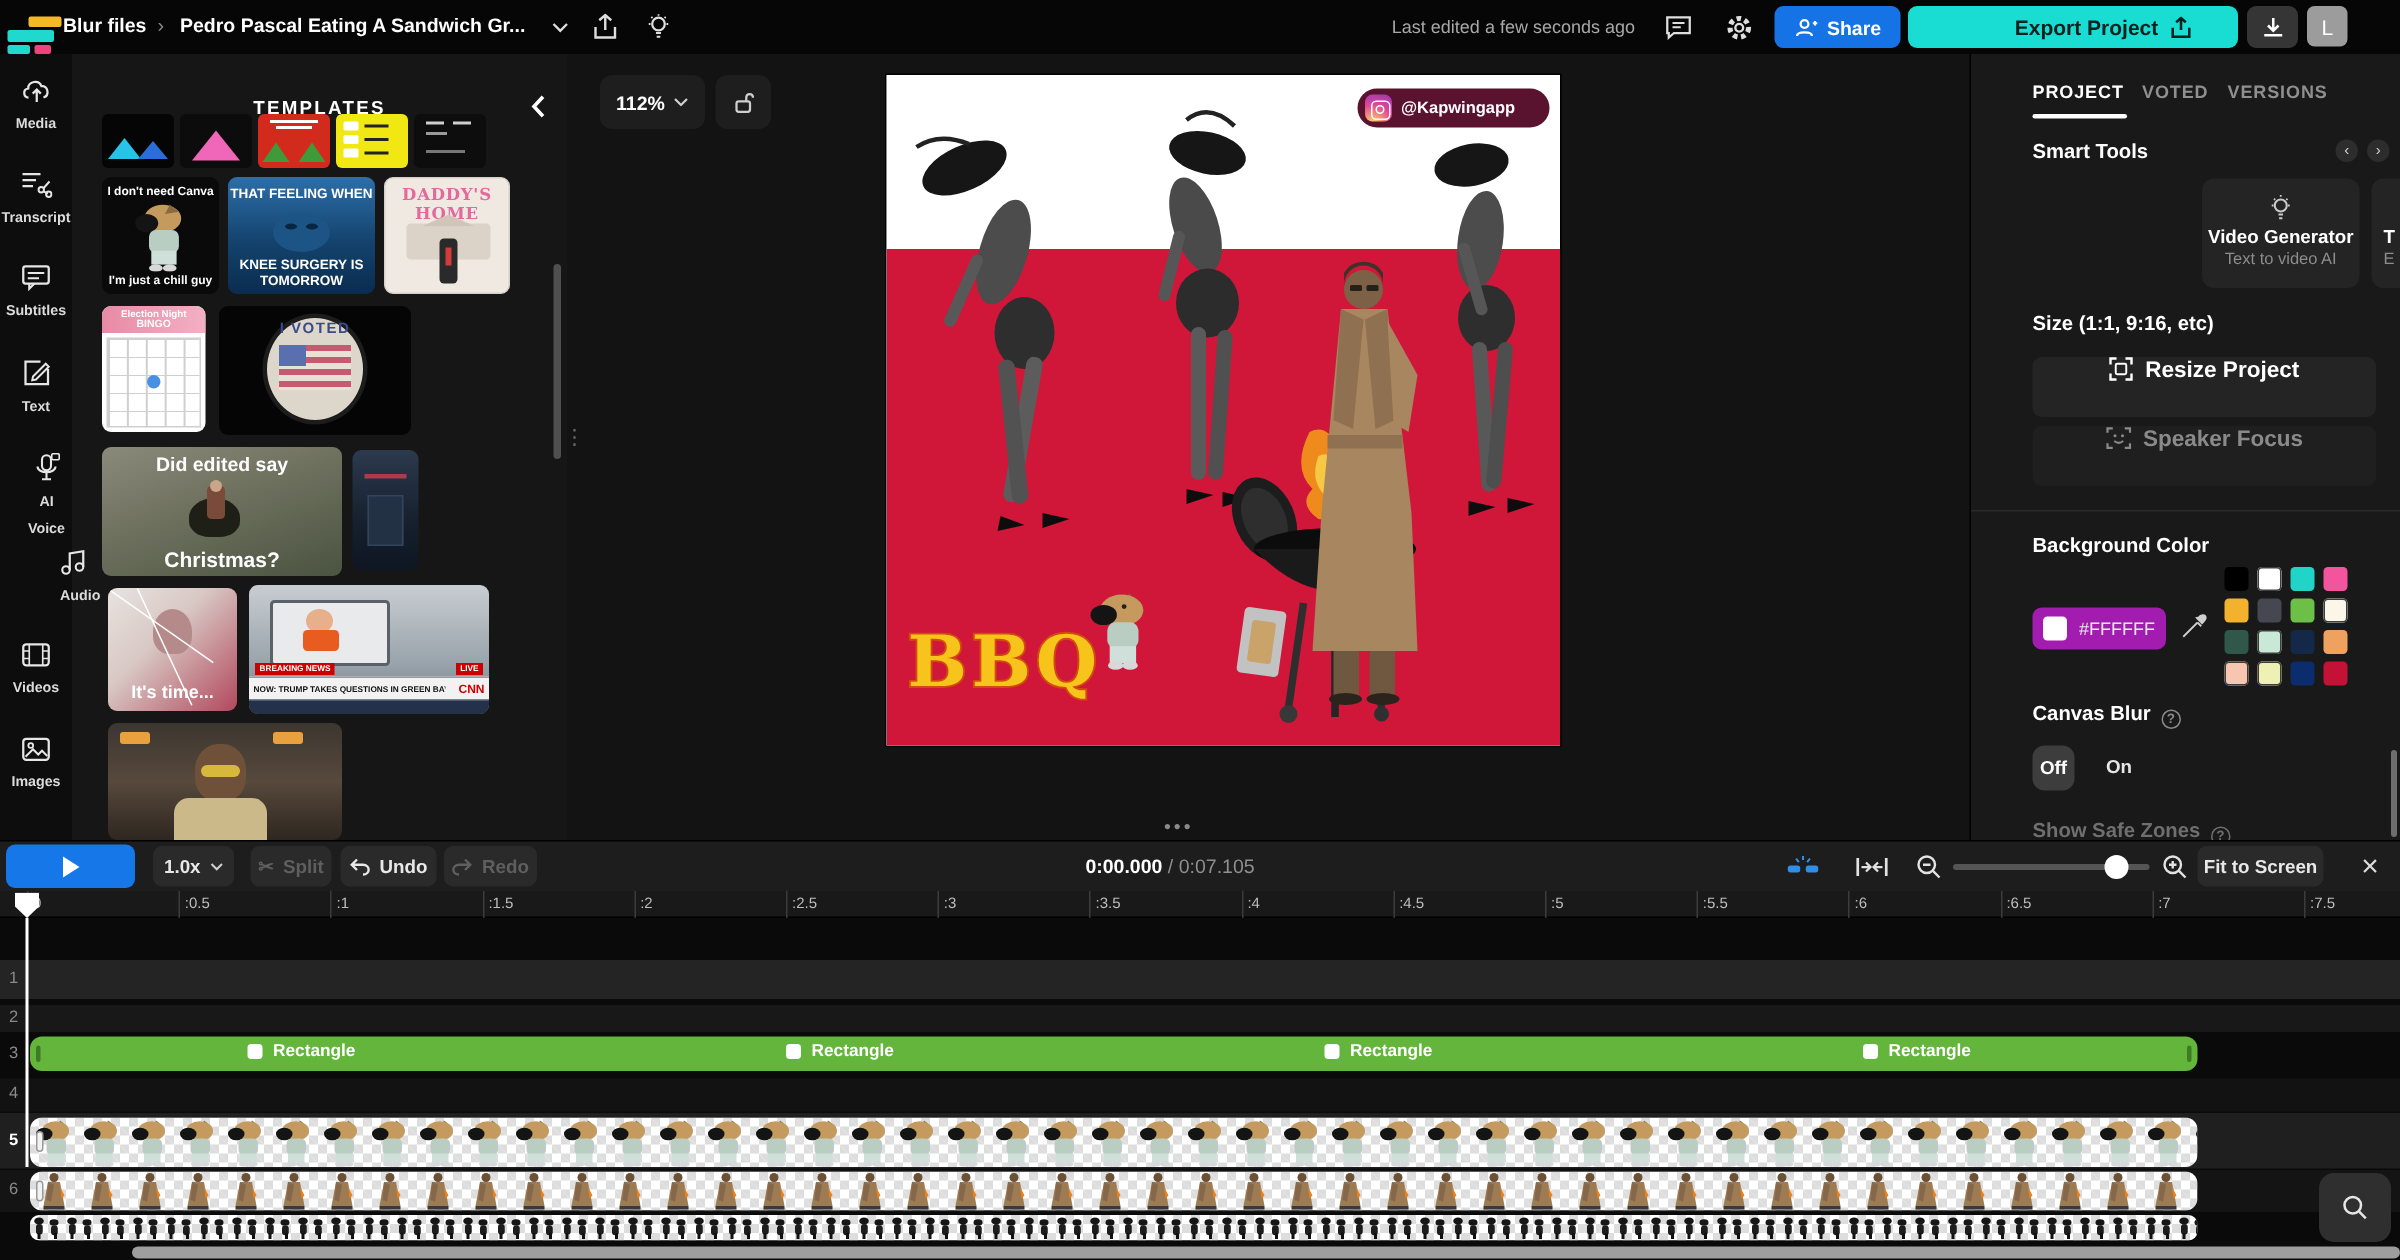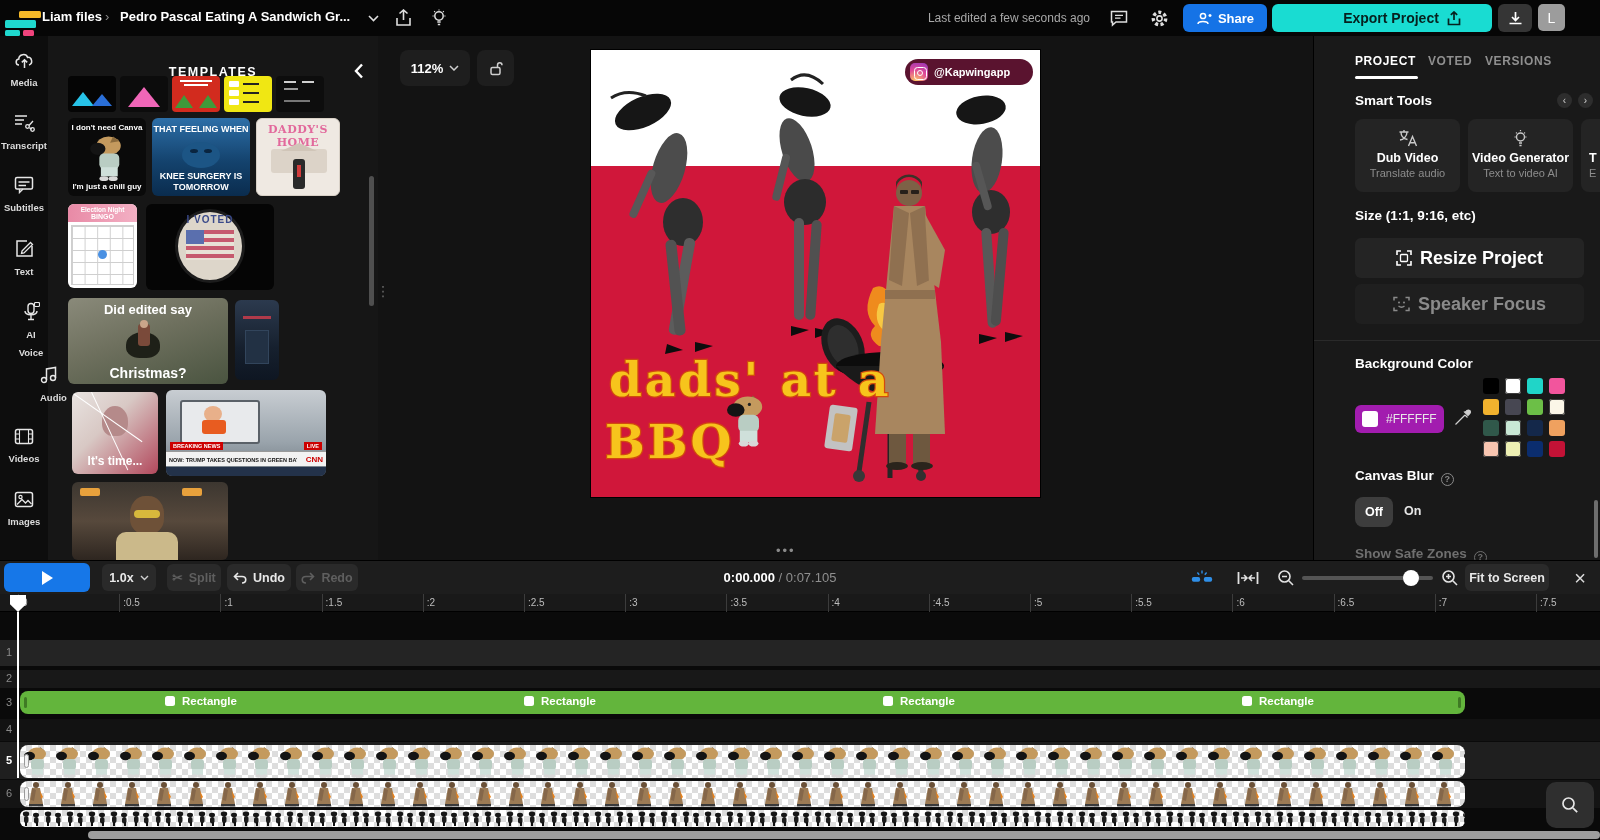--- a/index.html
+++ b/index.html
@@ -72,32 +72,32 @@
   .rp-tab.active { color:#fff; }
   #tab-underline { position:absolute; left:41px; top:40px; width:63px; height:2.5px; background:#fff; border-radius:2px; }
   .rp-head { color:#fff; font-size:13.5px; font-weight:bold; }
   .nav-circle { position:absolute; width:15px; height:15px; border-radius:50%; background:#2d2d2d; color:#cfcfcf;
                 display:flex; align-items:center; justify-content:center; font-size:10px; cursor:pointer; }
   .smart-card { position:absolute; top:83px; width:105px; height:73px; background:#242424; border-radius:8px; text-align:center; cursor:pointer; }
   .smart-card .ic { margin-top:10px; color:#c9c9c9; height:20px; }
   .smart-card .t { color:#fff; font-size:12.5px; font-weight:bold; margin-top:2px; white-space:nowrap; }
   .smart-card .s { color:#8d8d8d; font-size:11px; margin-top:2px; white-space:nowrap; }
   .rp-btn { position:absolute; left:41px; width:229px; height:40px; background:#242424; border-radius:6px; color:#fff;
-            font-size:18px; font-weight:600; display:flex; align-items:center; justify-content:center; gap:8px; cursor:pointer; }
+            font-size:15px; font-weight:600; display:flex; justify-content:center; gap:8px; cursor:pointer; }
   .rp-btn.disabled { background:#1f1f1f; color:#8a8a8a; }
   .rp-divider { position:absolute; left:0; width:287px; height:1px; background:#2a2a2a; }
   #hex-input { position:absolute; left:41px; top:369px; width:89px; height:28px; background:#a21caf; border-radius:6px;
                display:flex; align-items:center; gap:8px; padding-left:7px; cursor:text; }
   #hex-input .sw { width:16px; height:16px; background:#fff; border-radius:3px; }
   #hex-input span { color:#e8e8e8; font-size:12px; }
   #swatch-grid { position:absolute; left:169px; top:342px; width:83px; display:grid; grid-template-columns:repeat(4,16px); grid-auto-rows:16px; gap:5px 6px; }
   .swatch { border-radius:3px; cursor:pointer; }
   .qmark { display:inline-flex; width:13px; height:13px; border:1.3px solid #8a8a8a; border-radius:50%; color:#8a8a8a;
            font-size:9px; align-items:center; justify-content:center; margin-left:7px; vertical-align:-2px; }
-  #blur-off { position:absolute; left:41px; top:461px; width:38px; height:30px; background:#3d3d3d; border-radius:8px;
+  #blur-off { position:absolute; left:41px; top:461px; width:28px; height:30px; background:#3d3d3d; border-radius:8px;
               color:#fff; font-size:12.5px; font-weight:bold; display:flex; align-items:center; justify-content:center; cursor:pointer; }
   #blur-on { position:absolute; left:90px; top:468px; color:#e6e6e6; font-size:12.5px; font-weight:bold; cursor:pointer; }
   #safe-zones { position:absolute; left:41px; top:510px; color:#6f6f6f; font-size:13.5px; font-weight:bold; }
   #rp-scroll { position:absolute; right:2px; top:464px; width:4px; height:58px; background:#6e6e6e; border-radius:2px; }
 
   
   #playbar { position:absolute; left:0; top:560px; width:1600px; height:34px; background:#1d1d1d; border-top:1px solid #000; z-index:35; }
   #play-btn { position:absolute; left:4px; top:2px; width:86px; height:29px; background:#1677e8; border-radius:6px;
               display:flex; align-items:center; justify-content:center; cursor:pointer; }
   #play-tri { width:0; height:0; border-left:11px solid #fff; border-top:7px solid transparent; border-bottom:7px solid transparent; }
@@ -147,21 +147,21 @@
 
 <div id="app">
 
   <div id="topbar">
     <div id="logo">
       <i style="left:15px;top:6px;width:22px;height:7px;background:#f5b928;"></i>
       <i style="left:1px;top:15px;width:31px;height:8px;background:#1fd8ce;"></i>
       <i style="left:1px;top:25px;width:15px;height:6px;background:#1fd8ce;"></i>
       <i style="left:19px;top:25px;width:11px;height:6px;background:#f0437c;"></i>
     </div>
-    <span class="crumb" style="left:42px;">Liam files</span>
+    <span class="crumb" style="left:42px;">Blur files</span>
     <span class="crumb-sep" style="left:105px;">›</span>
     <span class="crumb" style="left:120px;">Pedro Pascal Eating A Sandwich Gr...</span>
     <span class="tb-icon" style="left:362px;">
       <svg width="11" height="7" viewBox="0 0 11 7">
           <polyline points="1,1 5.5,5.5 10,1" fill="none" stroke="currentColor" stroke-width="1.6"></polyline>
         </svg>
     </span>
     <span class="tb-icon" style="left:392px;">
       <svg width="17" height="18" viewBox="0 0 17 18">
           <path d="M8.5 1 L8.5 11 M4.5 4.5 L8.5 1 L12.5 4.5 M2 9 L2 16 L15 16 L15 9" fill="none" stroke="currentColor" stroke-width="1.6"></path>
@@ -489,50 +489,39 @@
           <polygon points="16,1 21,5 14,6" fill="#8a6a3c"></polygon>
           <ellipse cx="13" cy="8" rx="9" ry="6.5" fill="#c49a5e"></ellipse>
           <ellipse cx="5.5" cy="10" rx="5.5" ry="4.2" fill="#141414"></ellipse>
           <circle cx="14" cy="6.5" r="1" fill="#222"></circle>
           <rect x="7" y="13" width="13" height="11" rx="3.5" fill="#b9cdc3"></rect>
           <rect x="8" y="23" width="11" height="7" fill="#cfe0da"></rect>
           <ellipse cx="10.5" cy="31" rx="3.2" ry="1.8" fill="#d8d8d8"></ellipse>
           <ellipse cx="16.5" cy="31" rx="3.2" ry="1.8" fill="#d8d8d8"></ellipse>
         </g>
       </svg>
-      <div class="stage-caption" style="left:18px;top:302px;font-size:47px;">dads' at a</div>
       <div class="stage-caption" style="left:14px;top:364px;font-size:47px;">BBQ</div>
       <div id="ig-badge">
         <span id="ig-icon"></span>
         <span>@Kapwingapp</span>
       </div>
     </div>
     <div id="drag-dots">•••</div>
   </div>
 
   <div id="rightpanel">
     <span class="rp rp-tab active" style="left:41px;top:18px;">PROJECT</span>
     <span class="rp rp-tab" style="left:114px;top:18px;">VOTED</span>
     <span class="rp rp-tab" style="left:171px;top:18px;">VERSIONS</span>
     <div id="tab-underline"></div>
 
     <div class="rp rp-head" style="left:41px;top:57px;">Smart Tools</div>
     <div class="nav-circle" style="left:243px;top:57px;">‹</div>
     <div class="nav-circle" style="left:264px;top:57px;">›</div>
 
-    <div class="smart-card" style="left:41px;">
-      <div class="ic">
-        <svg width="20" height="18" viewBox="0 0 20 18">
-            <path d="M1.5 3 L10.5 3 M6 1 L6 3 M3 3 C3 8 7 10 9.5 10.5 M9 3 C9 8 5 10.5 2 11" fill="none" stroke="currentColor" stroke-width="1.4"></path>
-            <path d="M10.5 17 L14.5 7.5 L18.5 17 M12 13.7 L17 13.7" fill="none" stroke="currentColor" stroke-width="1.4"></path>
-          </svg>
-      </div>
-      <div class="t">Dub Video</div>
-      <div class="s">Translate audio</div>
-    </div>
     <div class="smart-card" style="left:154px;">
       <div class="ic">
         <svg width="17" height="19" viewBox="0 0 17 19">
             <circle cx="8.5" cy="8" r="4" fill="none" stroke="currentColor" stroke-width="1.4"></circle>
             <path d="M7 14 L10 14 M7.4 16.5 L9.6 16.5" stroke="currentColor" stroke-width="1.3"></path>
             <path d="M8.5 1 L8.5 2.2 M2.5 8 L3.7 8 M13.3 8 L14.5 8 M4 3.5 L4.8 4.3 M13 3.5 L12.2 4.3" stroke="currentColor" stroke-width="1.2"></path>
           </svg>
       </div>
       <div class="t">Video Generator</div>
       <div class="s">Text to video AI</div>

